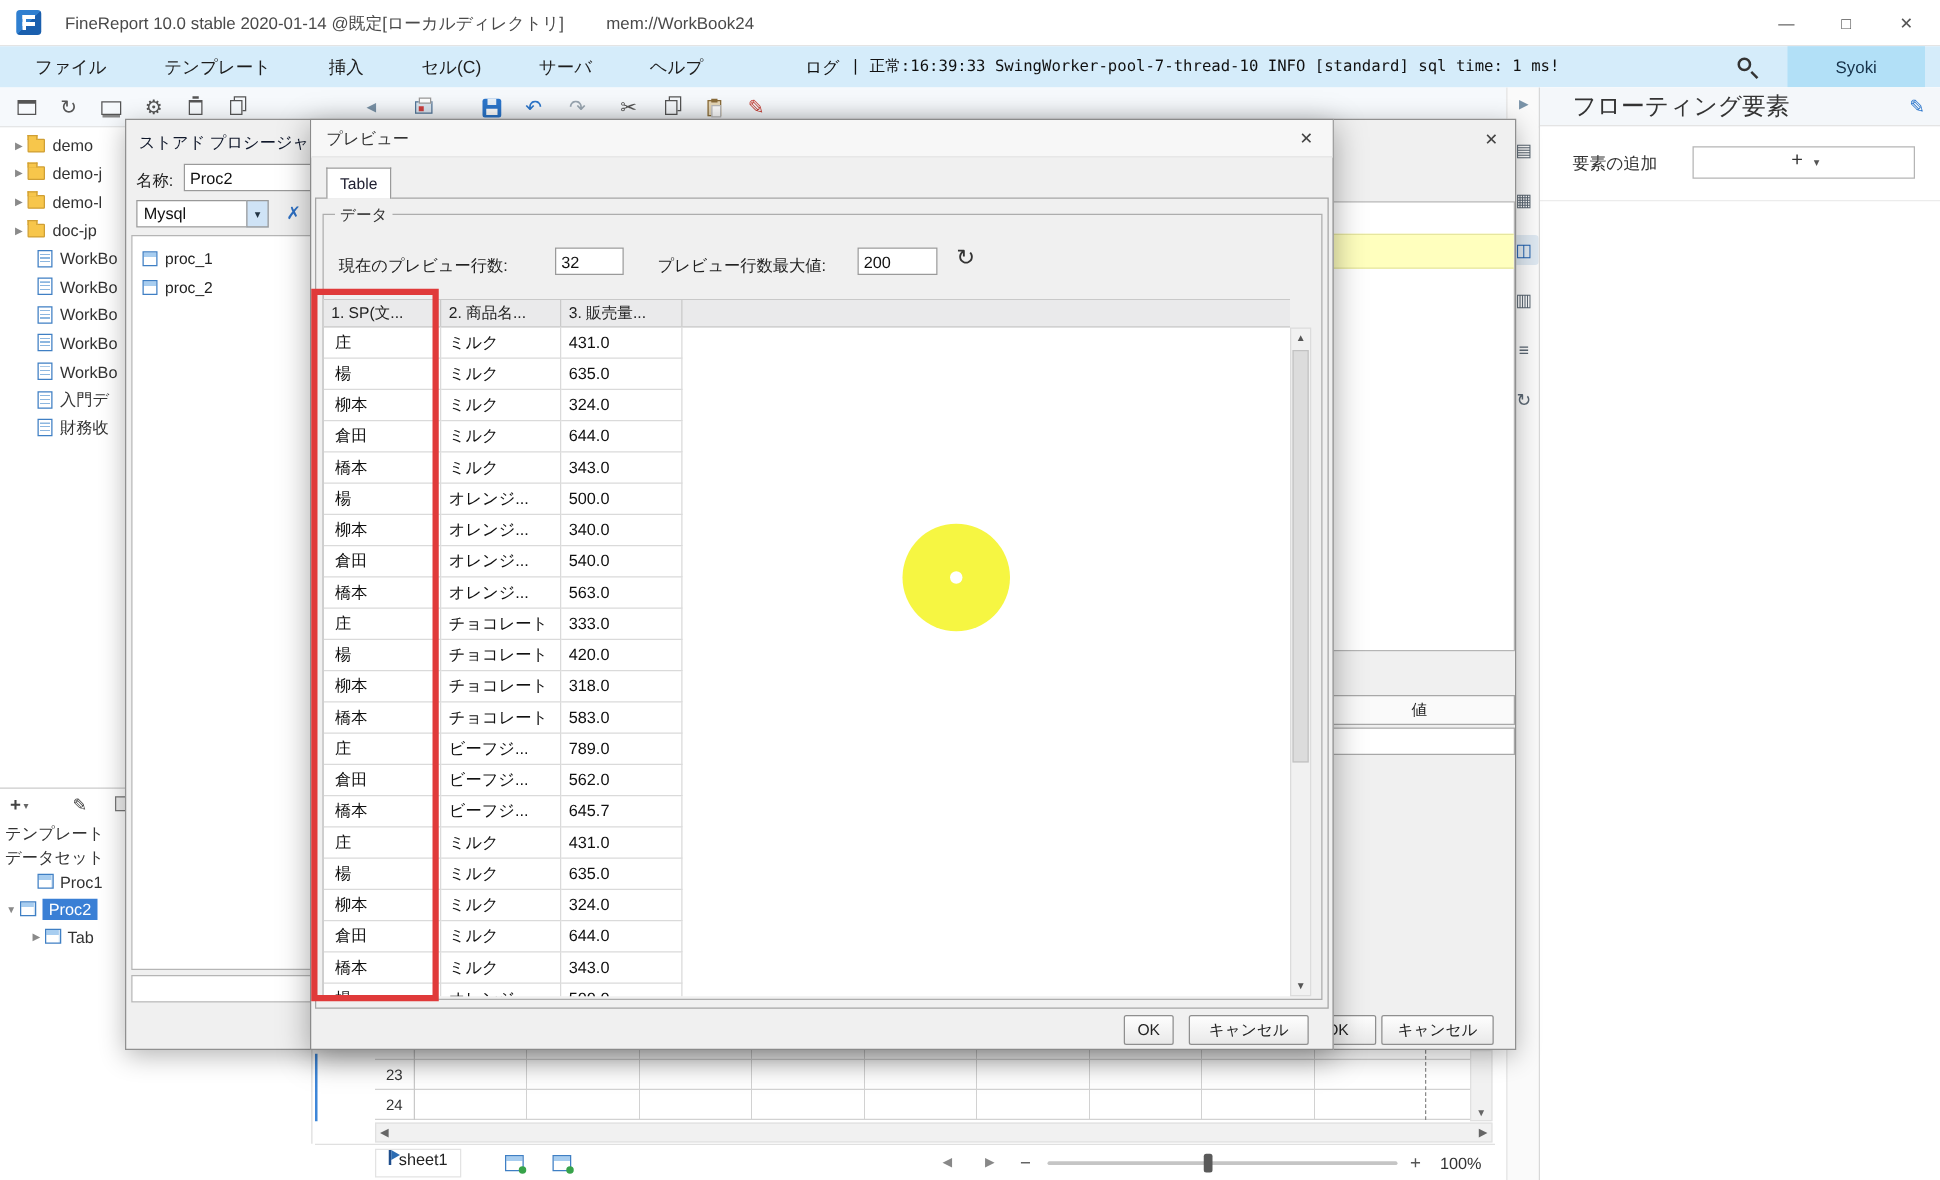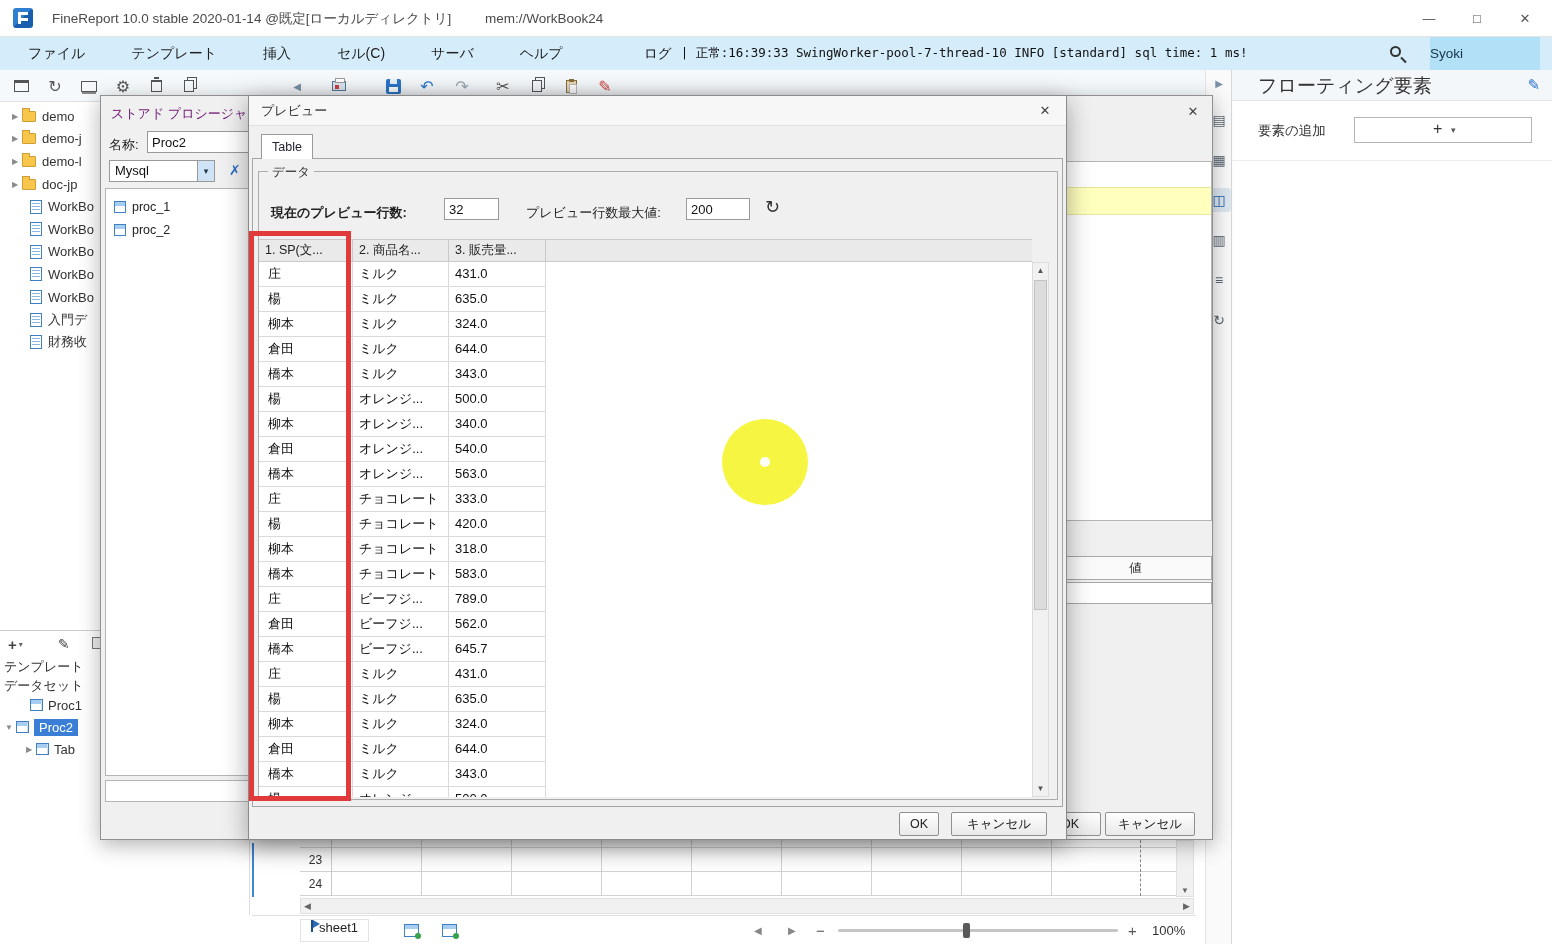--- a/index.html
+++ b/index.html
@@ -19,21 +19,21 @@
 
 #menubar{position:absolute;left:0;top:37px;width:1552px;height:33px;background:#d5ecfa;}
 #menu-items{position:absolute;left:28px;top:0;height:33px;display:flex;align-items:center;gap:46px;}
 .menu-item{font-size:14px;color:#1d1d1d;white-space:nowrap;}
 #log-area{position:absolute;left:644px;top:0;height:33px;display:flex;align-items:center;gap:9px;}
 #log-label{font-size:13.5px;color:#111;}
 .log-text{font-family:"DejaVu Sans Mono","Liberation Mono",monospace;font-size:12.5px;color:#111;white-space:nowrap;}
 #search-btn{position:absolute;right:144px;top:9px;width:18px;height:18px;}
 .mag{position:absolute;left:0;top:0;width:11px;height:11px;border:2px solid #333;border-radius:50%;}
 .mag:after{content:"";position:absolute;width:7px;height:2px;background:#333;transform:rotate(45deg);left:8px;top:11px;}
-#user-btn{position:absolute;right:12px;top:0;width:110px;height:33px;background:#b2e0f7;text-align:left;line-height:33px;font-size:13.5px;color:#16324a;}
+#user-btn{position:absolute;right:12px;top:0;width:110px;height:33px;background:#b2e0f7;text-align:center;line-height:33px;font-size:13.5px;color:#16324a;}
 
 
 #toolbar{position:absolute;left:0;top:70px;width:1552px;height:32px;background:#f6f9fc;border-bottom:1px solid #e0e0e0;}
 .tbtn{position:absolute;top:4px;width:26px;height:24px;display:flex;align-items:center;justify-content:center;font-size:16px;color:#555;}
 .tbtn .g-blue{color:#2b76cc;} .tbtn .g-gray{color:#9aa7b2;} .tbtn .g-red{color:#c9463d;} .tbtn .g-small{font-size:10px;color:#7a93a8;}
 .i-win{width:15px;height:12px;border:1px solid #555;border-top:3px solid #555;}
 .i-screen{width:16px;height:11px;border:1px solid #555;box-shadow:0 3px 0 -1px #888;}
 .i-trash{width:11px;height:12px;border:1px solid #555;border-top:2px solid #555;position:relative;}
 .i-trash:before{content:"";position:absolute;top:-5px;left:2px;width:5px;height:2px;background:#555;}
 .i-copy{width:10px;height:12px;border:1px solid #555;background:#f6f9fc;box-shadow:3px -3px 0 -1px #f6f9fc,3px -3px 0 0 #555;}
@@ -113,21 +113,21 @@
 #rp-dropdown .plus{position:absolute;left:78px;top:2px;font-size:16px;color:#333;}
 #rp-dropdown .arr{position:absolute;left:96px;top:7px;font-size:9px;color:#555;}
 
 
 .dlg-btn{position:absolute;background:linear-gradient(#fefefe,#e9e9e9);border:1px solid #8f8f8f;border-radius:2px;font-size:12.5px;text-align:center;line-height:22px;color:#222;}
 .dlg-close{position:absolute;width:18px;height:18px;text-align:center;line-height:18px;font-size:13px;color:#444;}
 .txt-input{position:absolute;background:#fff;border:1px solid #9a9a9a;font-size:13px;padding:0 4px;font-family:"Liberation Sans","DejaVu Sans",sans-serif;color:#111;}
 
 
 #sp-dialog{position:absolute;left:100px;top:95px;width:1113px;height:745px;background:#f0f0f0;border:1px solid #909090;box-shadow:0 5px 20px rgba(0,0,0,.30);z-index:10;}
-#sp-title{position:absolute;left:10px;top:9px;font-size:13px;color:#701a75;white-space:nowrap;}
+#sp-title{position:absolute;left:10px;top:9px;font-size:13px;color:#0f172a;white-space:nowrap;}
 #sp-close{right:10px;top:7px;}
 #sp-name-label{position:absolute;left:8px;top:40px;font-size:13px;}
 #sp-name-input{left:46px;top:35px;width:125px;height:22px;}
 #sp-combo{position:absolute;left:8px;top:64px;width:106px;height:22px;background:#fff;border:1px solid #999;font-size:13px;line-height:20px;padding-left:5px;color:#111;}
 #sp-combo .arrow{position:absolute;right:-1px;top:-1px;width:18px;height:22px;background:#cfe3f6;border:1px solid #999;text-align:center;font-size:9px;line-height:20px;color:#234;}
 #sp-clear{position:absolute;left:128px;top:66px;color:#2d6fc2;font-weight:bold;font-size:14px;}
 #sp-list{position:absolute;left:4px;top:92px;width:144px;height:588px;background:#fff;border:1px solid #b5b5b5;padding-top:6px;}
 .sp-item{display:flex;align-items:center;height:23px;padding-left:8px;font-size:12.5px;gap:6px;color:#222;}
 .ic-sql{width:12px;height:12px;border:1px solid #3f7fc4;background:linear-gradient(to bottom,#a7cdf0 0 4px,#fff 4px);flex:0 0 auto;}
 #sp-bottomcell{position:absolute;left:4px;top:684px;width:144px;height:22px;background:#fff;border:1px solid #b5b5b5;}
@@ -140,21 +140,21 @@
 
 
 #pv-dialog{position:absolute;left:248px;top:95px;width:819px;height:745px;background:#f0f0f0;border:1px solid #8a8a8a;box-shadow:0 6px 24px rgba(0,0,0,.35);z-index:20;}
 #pv-titlebar{position:absolute;left:0;top:0;width:817px;height:30px;background:#f7f7f7;border-bottom:1px solid #e2e2e2;}
 #pv-title{position:absolute;left:12px;top:0;line-height:30px;font-size:13px;color:#333;}
 #pv-close{right:12px;top:6px;}
 #pv-tab{position:absolute;left:12px;top:38px;width:52px;height:25px;background:#fff;border:1px solid #9a9a9a;border-bottom:none;text-align:center;line-height:24px;font-size:12.5px;color:#223;z-index:2;}
 #pv-contentborder{position:absolute;left:3px;top:62px;width:811px;height:649px;border:1px solid #a5a5a5;}
 #pv-group{position:absolute;left:9px;top:75px;width:800px;height:629px;border:1px solid #adadad;}
 #pv-group-label{position:absolute;left:19px;top:68px;background:#f0f0f0;padding:0 4px;font-size:12.5px;color:#333;z-index:2;}
-#pv-lbl1{position:absolute;left:22px;top:108px;font-size:13px;font-weight:bold;}
+#pv-lbl1{position:absolute;left:22px;top:108px;font-size:13px;}
 #pv-inp1{left:195px;top:102px;width:55px;height:22px;}
 #pv-lbl2{position:absolute;left:277px;top:108px;font-size:13px;}
 #pv-inp2{left:437px;top:102px;width:64px;height:22px;}
 #pv-refresh{position:absolute;left:516px;top:100px;font-size:18px;color:#333;}
 #pv-table{position:absolute;left:10px;top:143px;width:773px;height:558px;overflow:hidden;background:#fff;}
 #pv-thead{display:flex;height:23px;background:#eaeaeb;border-top:1px solid #c9c9c9;border-bottom:1px solid #c9c9c9;}
 .thcell{font-size:12.5px;color:#222;line-height:21px;padding-left:6px;border-right:1px solid #c9c9c9;white-space:nowrap;overflow:hidden;}
 .trow{display:flex;height:25px;}
 .tcell{font-size:13px;color:#111;line-height:23px;padding-left:6px;border-right:1px solid #dadada;border-bottom:1px solid #dadada;white-space:nowrap;overflow:hidden;}
 .c0{width:94px;flex:0 0 auto;} .c1{width:96px;flex:0 0 auto;} .c2{width:97px;flex:0 0 auto;}

